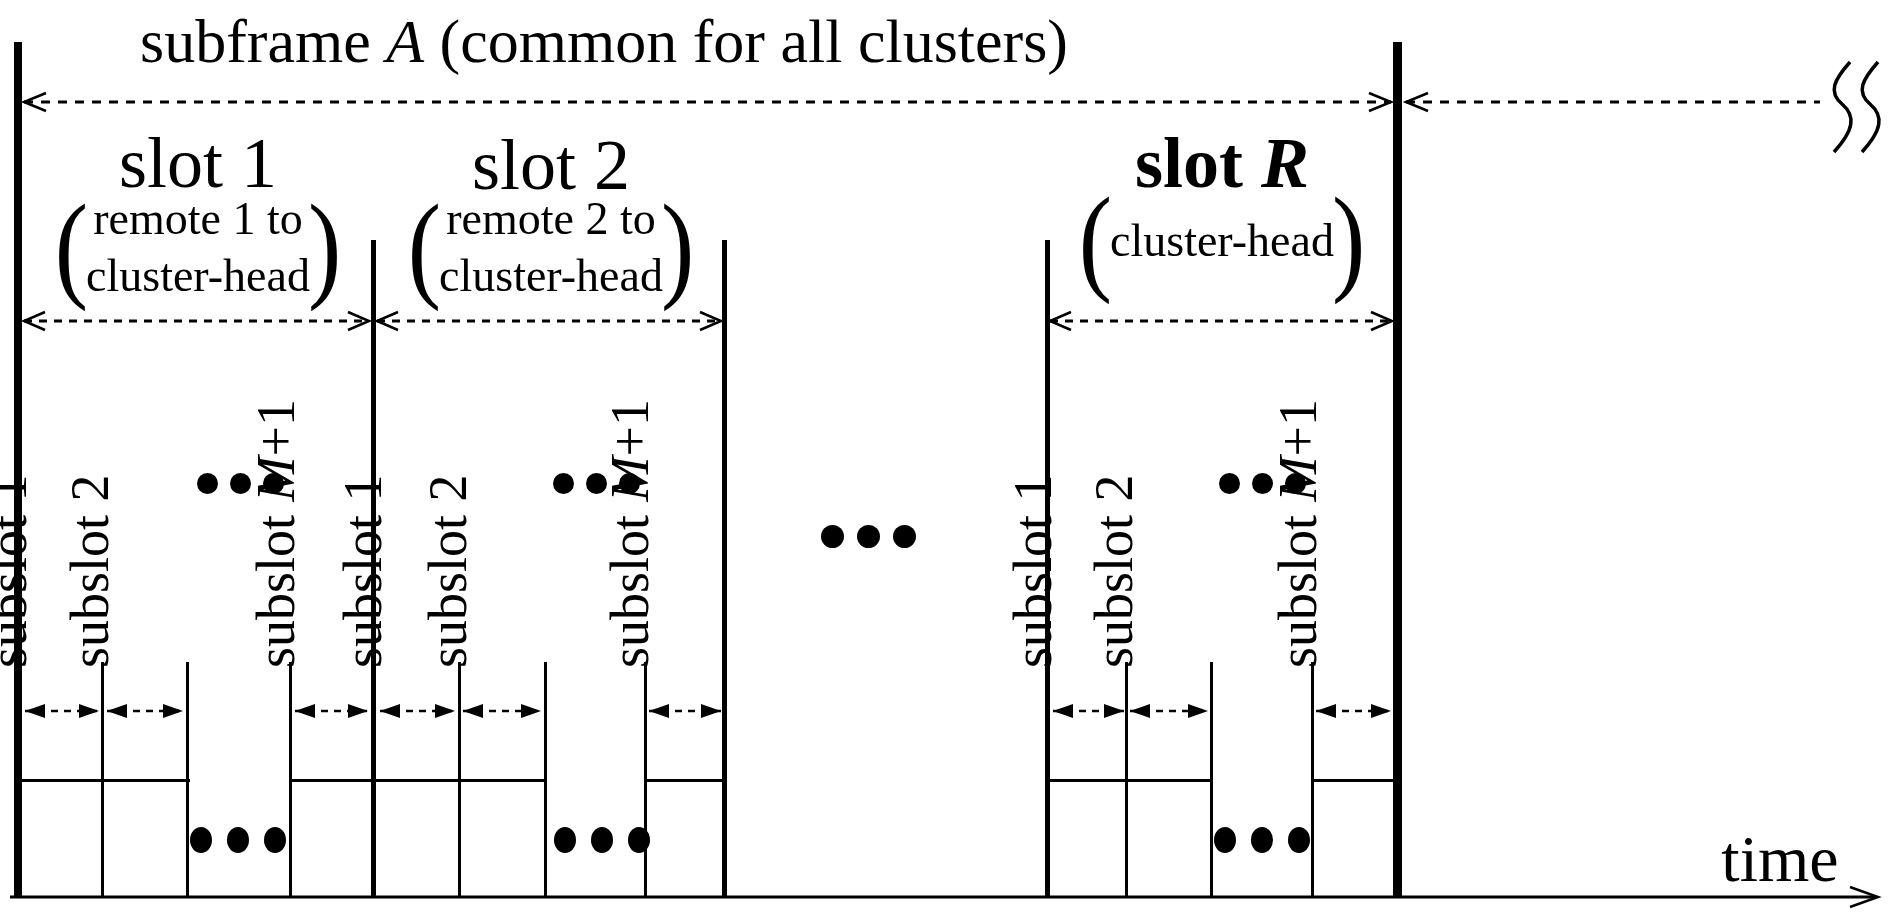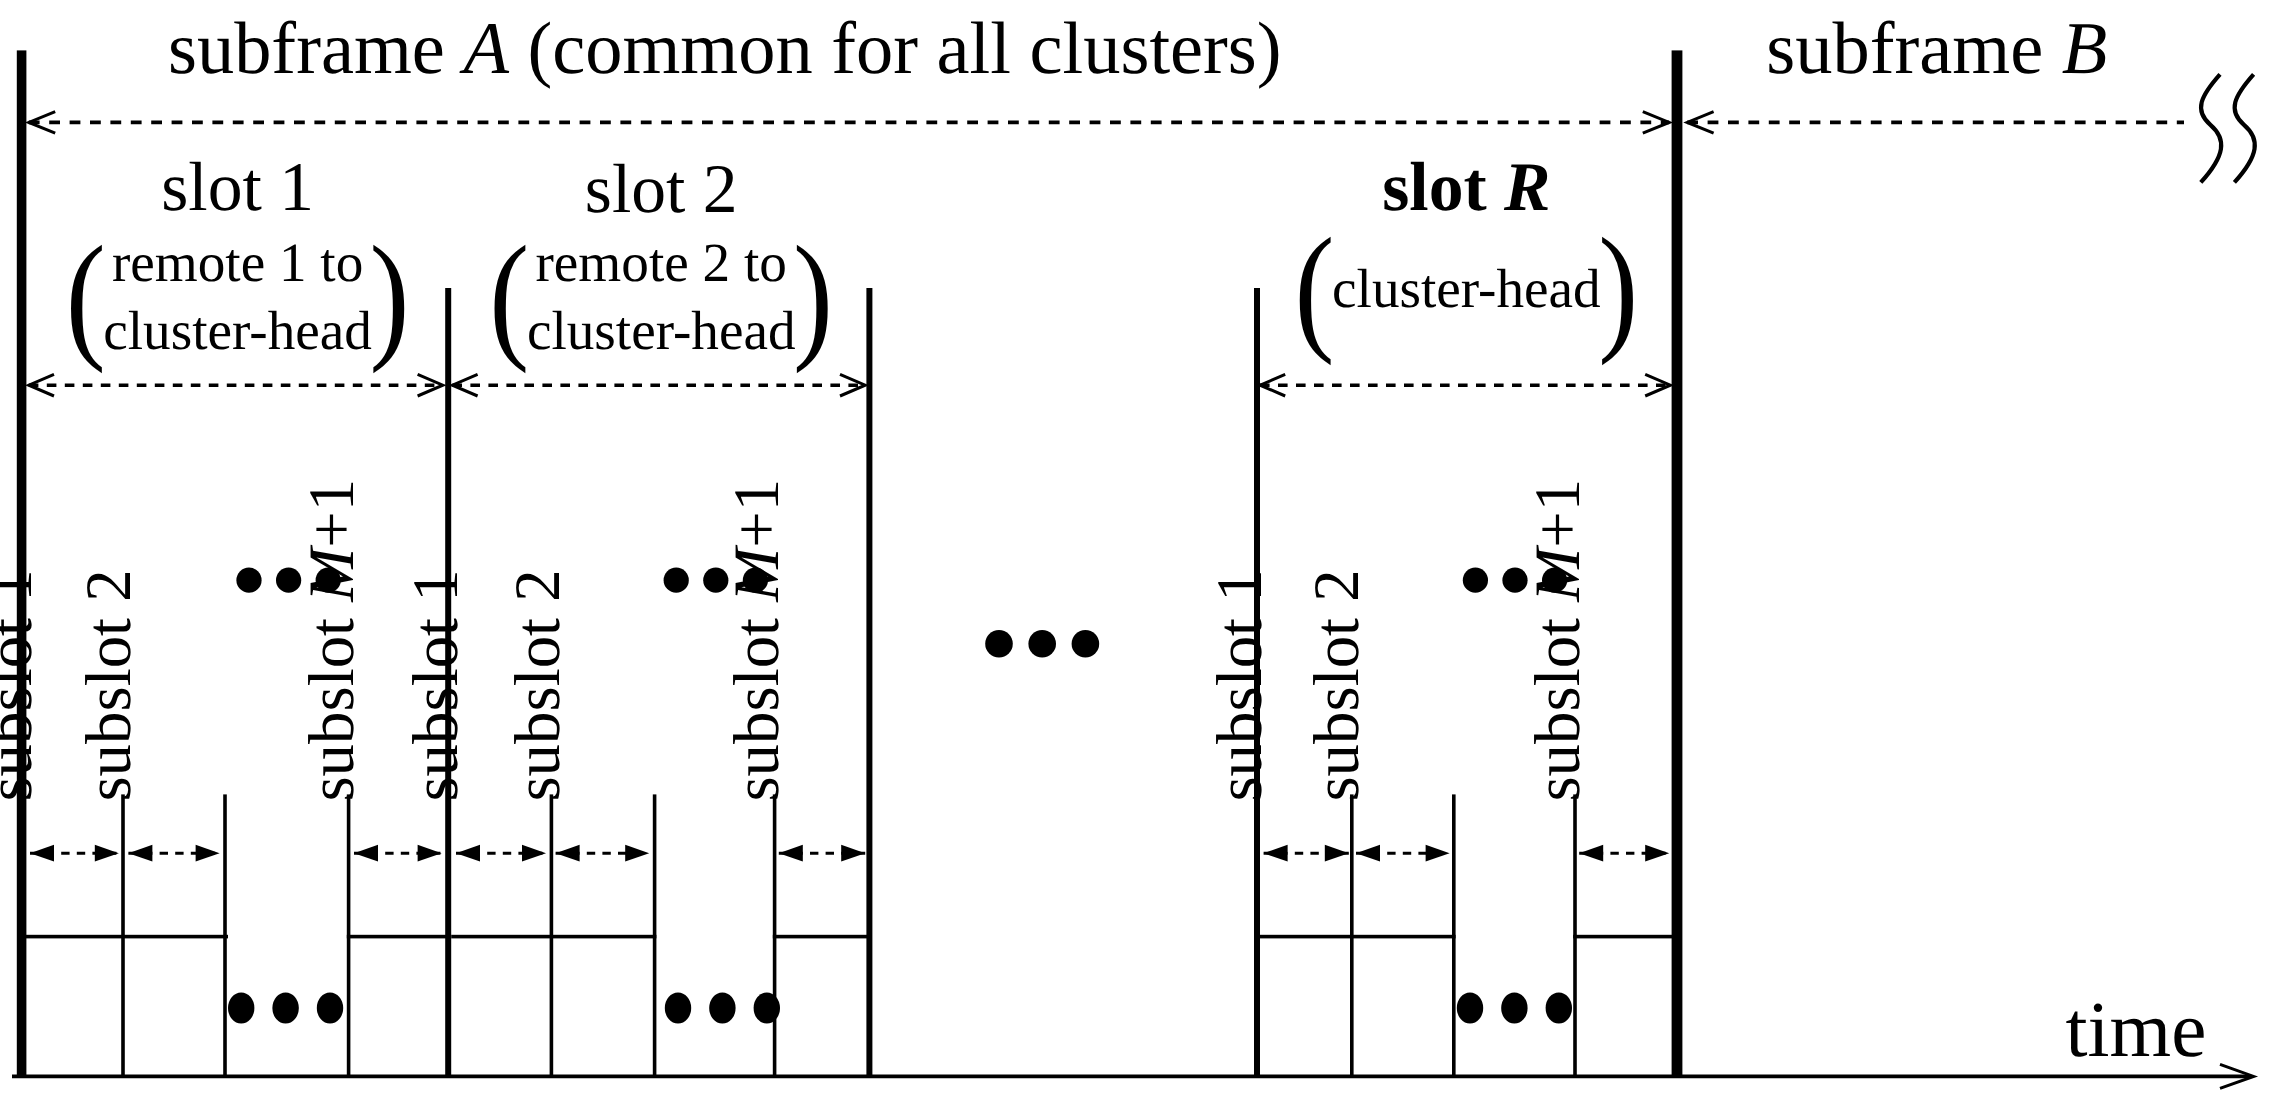--- a/index.html
+++ b/index.html
@@ -7,21 +7,21 @@
     position:relative; width:1897px; height:918px;
     background:#ffffff; color:#000000;
     font-family:"Liberation Serif","DejaVu Serif",serif;
     overflow:hidden;
   }
   .vbar{position:absolute;background:#000;}
   .vsep{position:absolute;background:#000;}
   .vthin{position:absolute;background:#000;width:3px;}
   .hshelf{position:absolute;background:#000;height:3px;}
   .title{position:absolute;font-size:62px;white-space:nowrap;transform:translateX(-50%);letter-spacing:0px;}
-  .slot-label{position:absolute;font-size:58px;white-space:nowrap;transform:translateX(-50%);}
+  .slot-label{position:absolute;font-size:72px;white-space:nowrap;transform:translateX(-50%);}
   .it{font-style:italic;}
   .paren-row{position:absolute;display:flex;align-items:center;transform:translateX(-50%);}
   .bigparen{font-size:100px;line-height:1;display:inline-block;transform:scaleY(1.18);font-weight:400;margin:0 -2px;}
   .ptext{display:flex;flex-direction:column;align-items:center;}
   .pline{font-size:46px;line-height:57px;white-space:nowrap;text-align:center;}
   .vlabel{
     position:absolute;font-size:54px;line-height:54px;white-space:nowrap;
     transform-origin:0 100%;transform:rotate(-90deg);
   }
   .dotrow{position:absolute;display:flex;align-items:center;}
@@ -31,21 +31,20 @@
   .dotrow.bottom{gap:15px;} .dotrow.bottom .dot{width:22px;height:26px;}
   .time-label{position:absolute;font-size:66px;transform:translateX(-50%);white-space:nowrap;}
   svg{position:absolute;overflow:visible;}
 </style>
 </head>
 <body>
 
 <div id="canvas">
 
   <div class="title" style="left:604px;top:6px;"><span>subframe </span><span class="it">A</span><span> (common for all clusters)</span></div>
-  <div class="title" style="left:1614px;top:6px;"><span>subframe </span><span class="it">B</span></div>
 
   <svg style="left:20px;top:90px;" width="1375" height="24">
     <line x1="4" y1="12" x2="1371" y2="12" stroke="#000" stroke-width="3" stroke-dasharray="9 8"></line>
     <polyline points="26,3 4,12 26,21" fill="none" stroke="#000" stroke-width="2.5"></polyline>
     <polyline points="1349,3 1371,12 1349,21" fill="none" stroke="#000" stroke-width="2.5"></polyline>
   </svg>
   <svg style="left:1402px;top:90px;" width="418" height="24">
     <line x1="4" y1="12" x2="418" y2="12" stroke="#000" stroke-width="3" stroke-dasharray="9 8"></line>
     <polyline points="26,3 4,12 26,21" fill="none" stroke="#000" stroke-width="2.5"></polyline>
   </svg>

